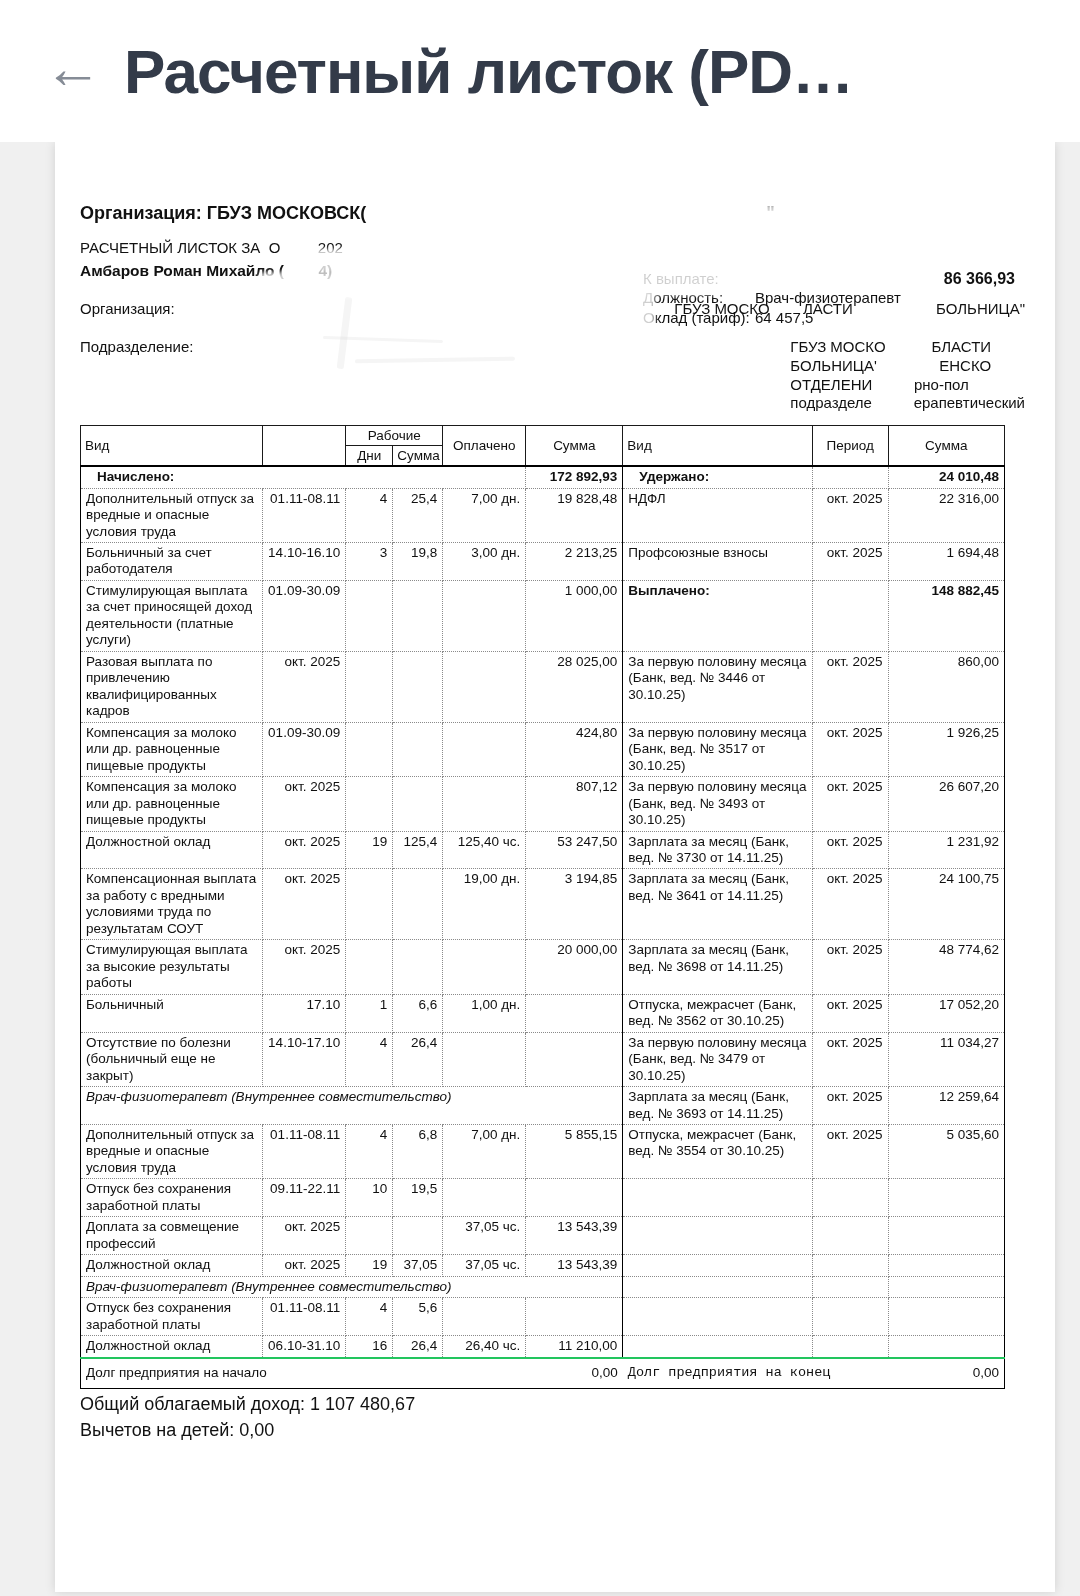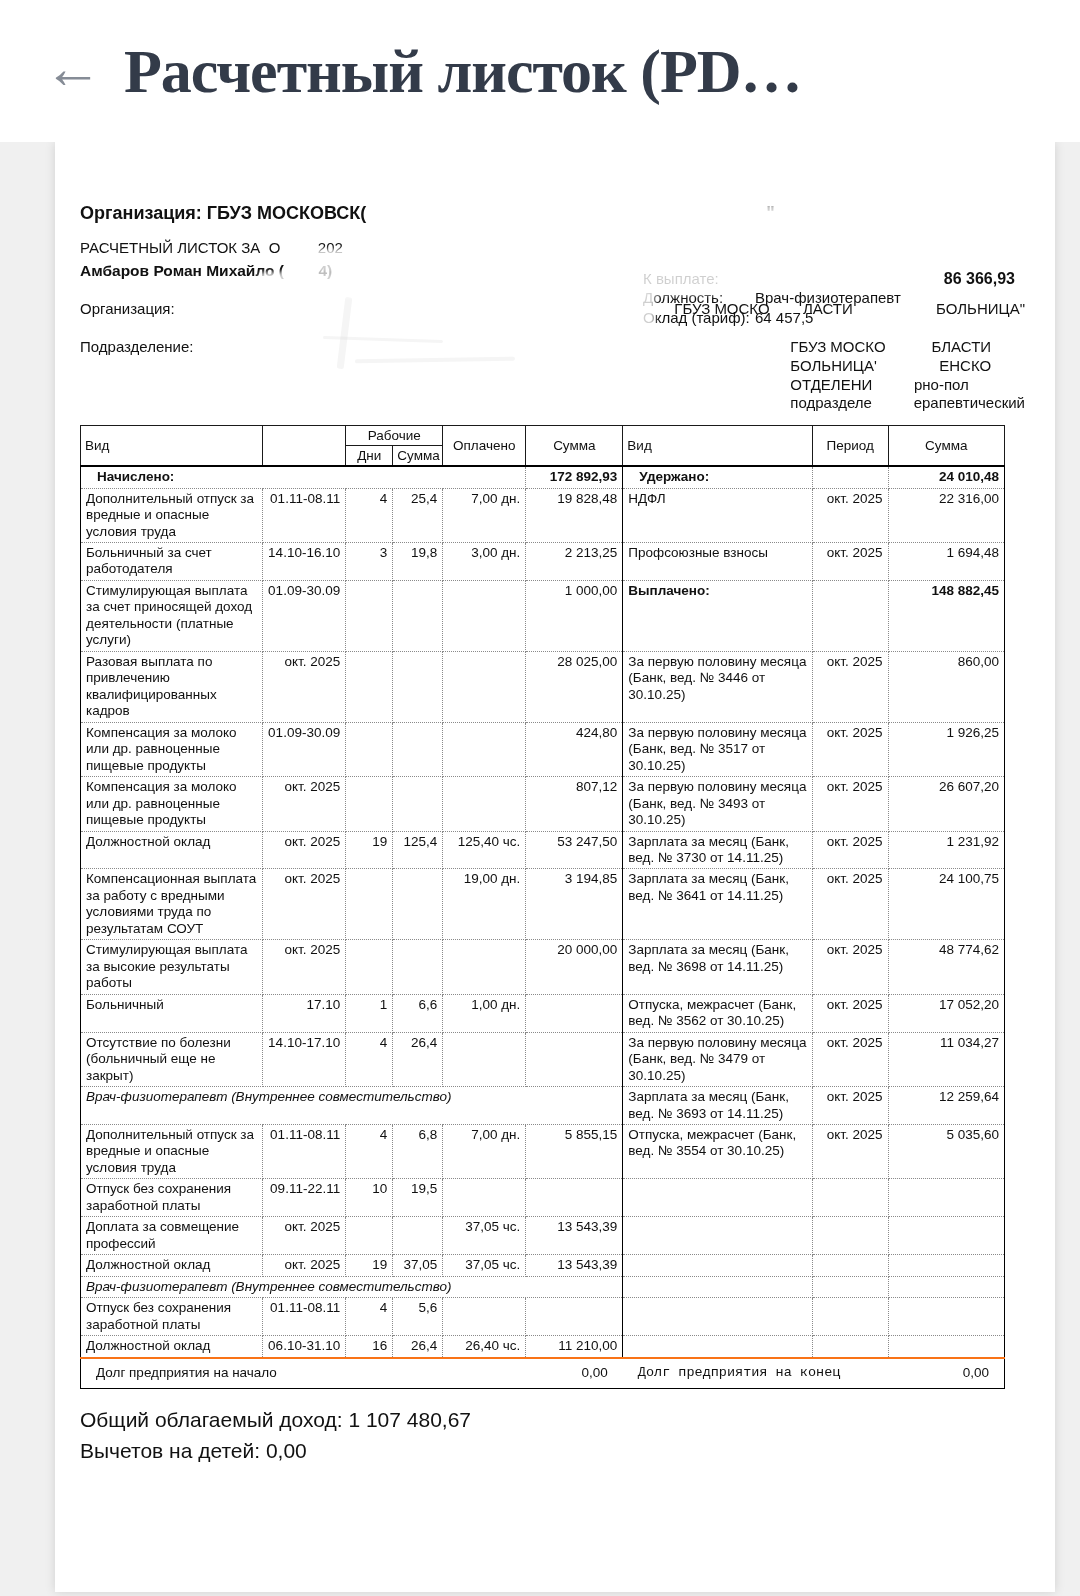--- a/index.html
+++ b/index.html
@@ -5,21 +5,21 @@
   html,body{margin:0;padding:0;}
   body{
     width:1080px;height:1596px;position:relative;overflow:hidden;
     background:#f0f0f0;font-family:"Liberation Sans",sans-serif;color:#111;
   }
   
   .appbar{position:absolute;top:0;left:0;width:1080px;height:142px;background:#ffffff;
           display:flex;align-items:center;z-index:5;}
   .back{font-size:58px;color:#868c96;margin:0 22px 6px 44px;line-height:1;cursor:pointer;}
   .title{font-size:62px;font-weight:700;color:#333b49;white-space:nowrap;overflow:hidden;
-         letter-spacing:-1px;width:940px;font-family:Liberation Serif, serif;}
+         letter-spacing:-1px;width:940px;}
   
   .page{position:absolute;left:55px;top:142px;width:1000px;height:1450px;background:#ffffff;
         box-shadow:0 0 10px rgba(0,0,0,0.13);z-index:1;}
   .content{position:relative;padding:60px 30px 0 25px;font-size:15px;}
   .org-line{font-weight:bold;font-size:18px;white-space:pre;line-height:1.25;}
   .period-line{margin-top:14px;white-space:pre;line-height:1.25;}
   .emp-line{margin-top:4px;font-weight:bold;font-size:15.5px;white-space:pre;line-height:1.3;}
   .info-row{display:flex;margin-top:19px;line-height:1.25;justify-content:space-between;}
   .info-label{width:106px;flex:none;}
   .info-value{white-space:pre;}
@@ -34,24 +34,24 @@
   table.payslip{width:925px;border-collapse:collapse;table-layout:fixed;font-size:13.5px;
         margin-top:12px;color:#101010;}
   table.payslip{border:1.5px solid #000;}
   .payslip th{border:1px solid #1a1a1a;font-weight:normal;padding:2px 4px;text-align:center;}
   .payslip td{border:1px dotted #8a8a8a;padding:2px 5px;vertical-align:top;line-height:1.22;}
   .payslip .mid{border-left:1.5px solid #000;}
   .payslip .num{text-align:right;}
   .payslip tr.total-row td{border-top:2px solid #000;font-weight:bold;padding-left:16px;}
   .payslip .b{font-weight:bold;}
   .payslip .section-cell{font-style:italic;}
-  .payslip tr.debt-row td{border-left:none;border-right:none;border-top:2px solid #f97316;
-        border-bottom:none;padding:6px 15px 7px;}
+  .payslip tr.debt-row td{border-left:none;border-right:none;border-top:2px solid #22c55e;
+        border-bottom:none;padding:6px 5px 7px;}
   .payslip tr.debt-row td.mid{border-left:none;font-family:Liberation Mono, monospace;}
-  .after-lines{margin-top:16px;line-height:1.45;font-size:21px;}
+  .after-lines{margin-top:2px;line-height:1.45;font-size:18px;}
   
   .smudge{position:absolute;background:rgba(255,255,255,0.8);filter:blur(2px);border-radius:6px;z-index:3;}
   .streak{position:absolute;background:rgba(70,70,70,0.28);z-index:2;border-radius:2px;}
 </style>
 </head>
 <body>
 
 <div class="appbar">
   <div class="back">←</div>
   <div class="title">Расчетный листок (PD…</div>

